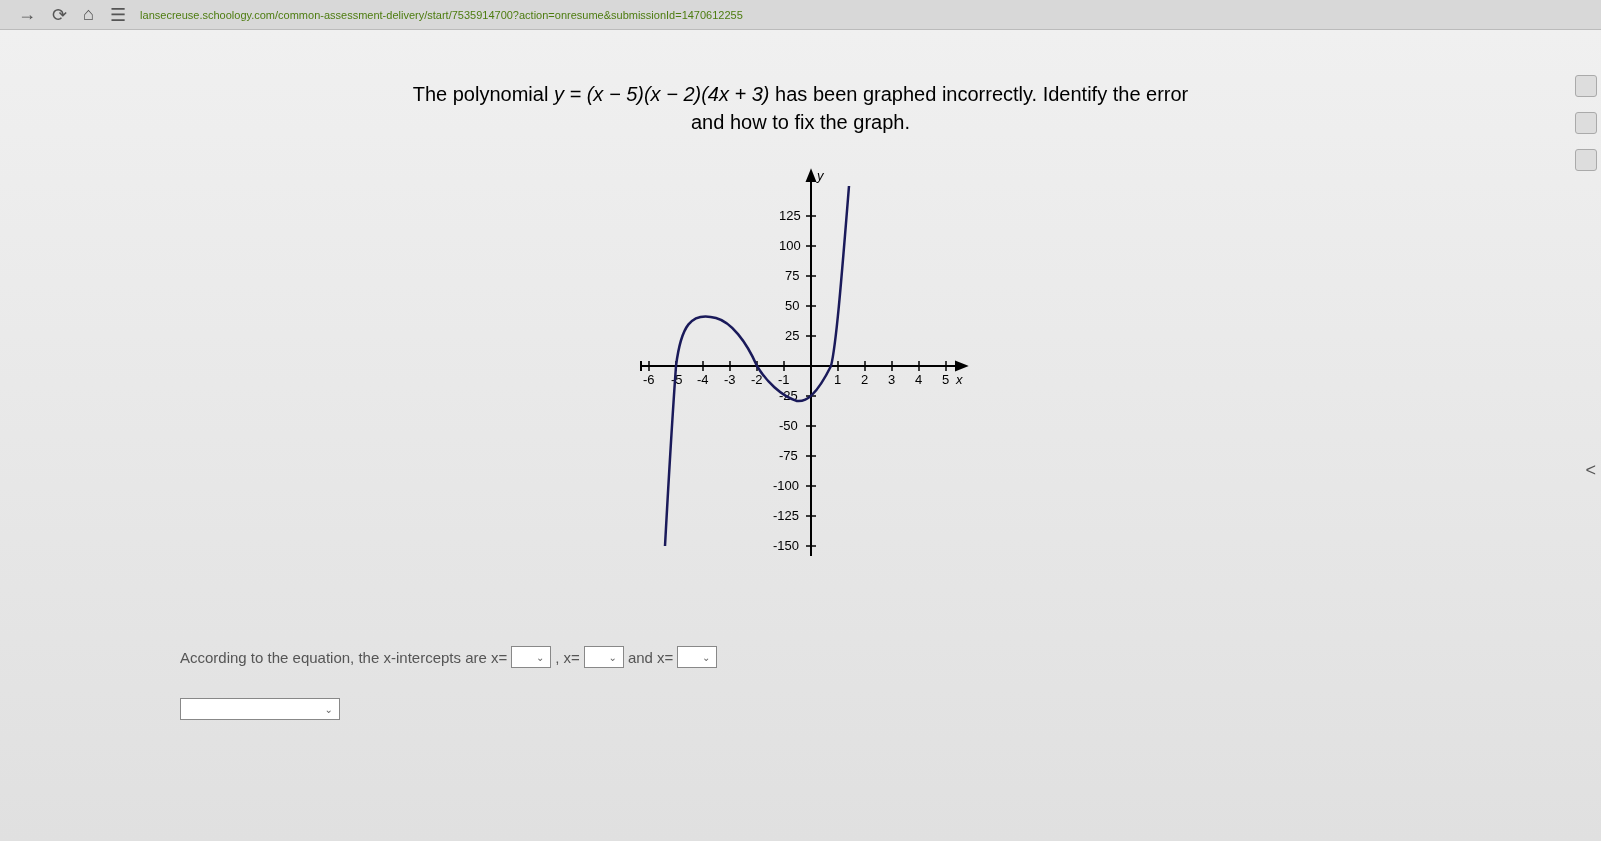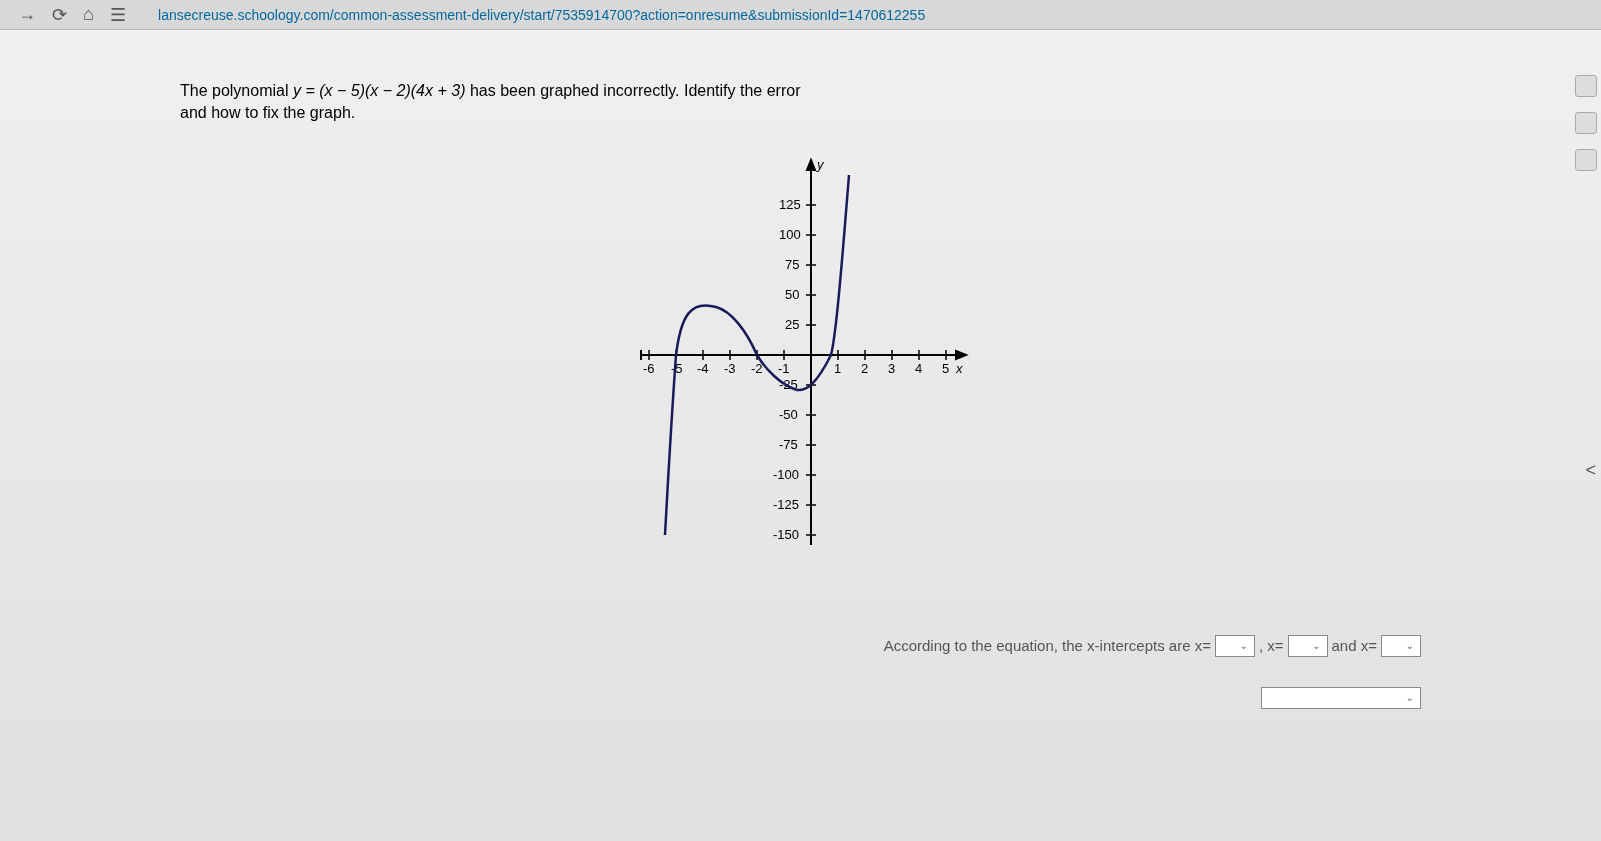--- a/index.html
+++ b/index.html
@@ -18,56 +18,56 @@
       padding: 0 10px;
       border-bottom: 1px solid #bbb;
     }
     .nav-icon {
       color: #555;
       font-size: 18px;
       margin: 0 8px;
       cursor: pointer;
     }
     .url-text {
-      font-size: 14px;
-      color: #0369a1;
-      margin-left: 24px;
+      font-size: 11px;
+      color: #4d7c0f;
+      margin-left: 6px;
     }
     .content-area {
       background: linear-gradient(to bottom, #f0f0f0, #e0e0e0);
       padding: 50px 180px;
       height: calc(100% - 30px);
       position: relative;
     }
     .question-text {
-      font-size: 16px;
+      font-size: 20px;
       color: #000;
       margin-bottom: 20px;
       line-height: 1.4;
+      text-align: center;
     }
     .italic { font-style: italic; }
     .chart-container {
       display: flex;
       justify-content: center;
       margin: 20px 0 60px 0;
     }
     .chart {
       position: relative;
       width: 340px;
       height: 430px;
     }
     .answer-row {
       font-size: 15px;
       color: #555;
       margin-bottom: 30px;
       display: flex;
       align-items: center;
       flex-wrap: wrap;
       gap: 4px;
-      justify-content: flex-end;
     }
     .dropdown {
       border: 1px solid #888;
       background: #fff;
       padding: 2px 6px;
       font-size: 13px;
       min-width: 40px;
       height: 22px;
       cursor: pointer;
       display: inline-flex;

